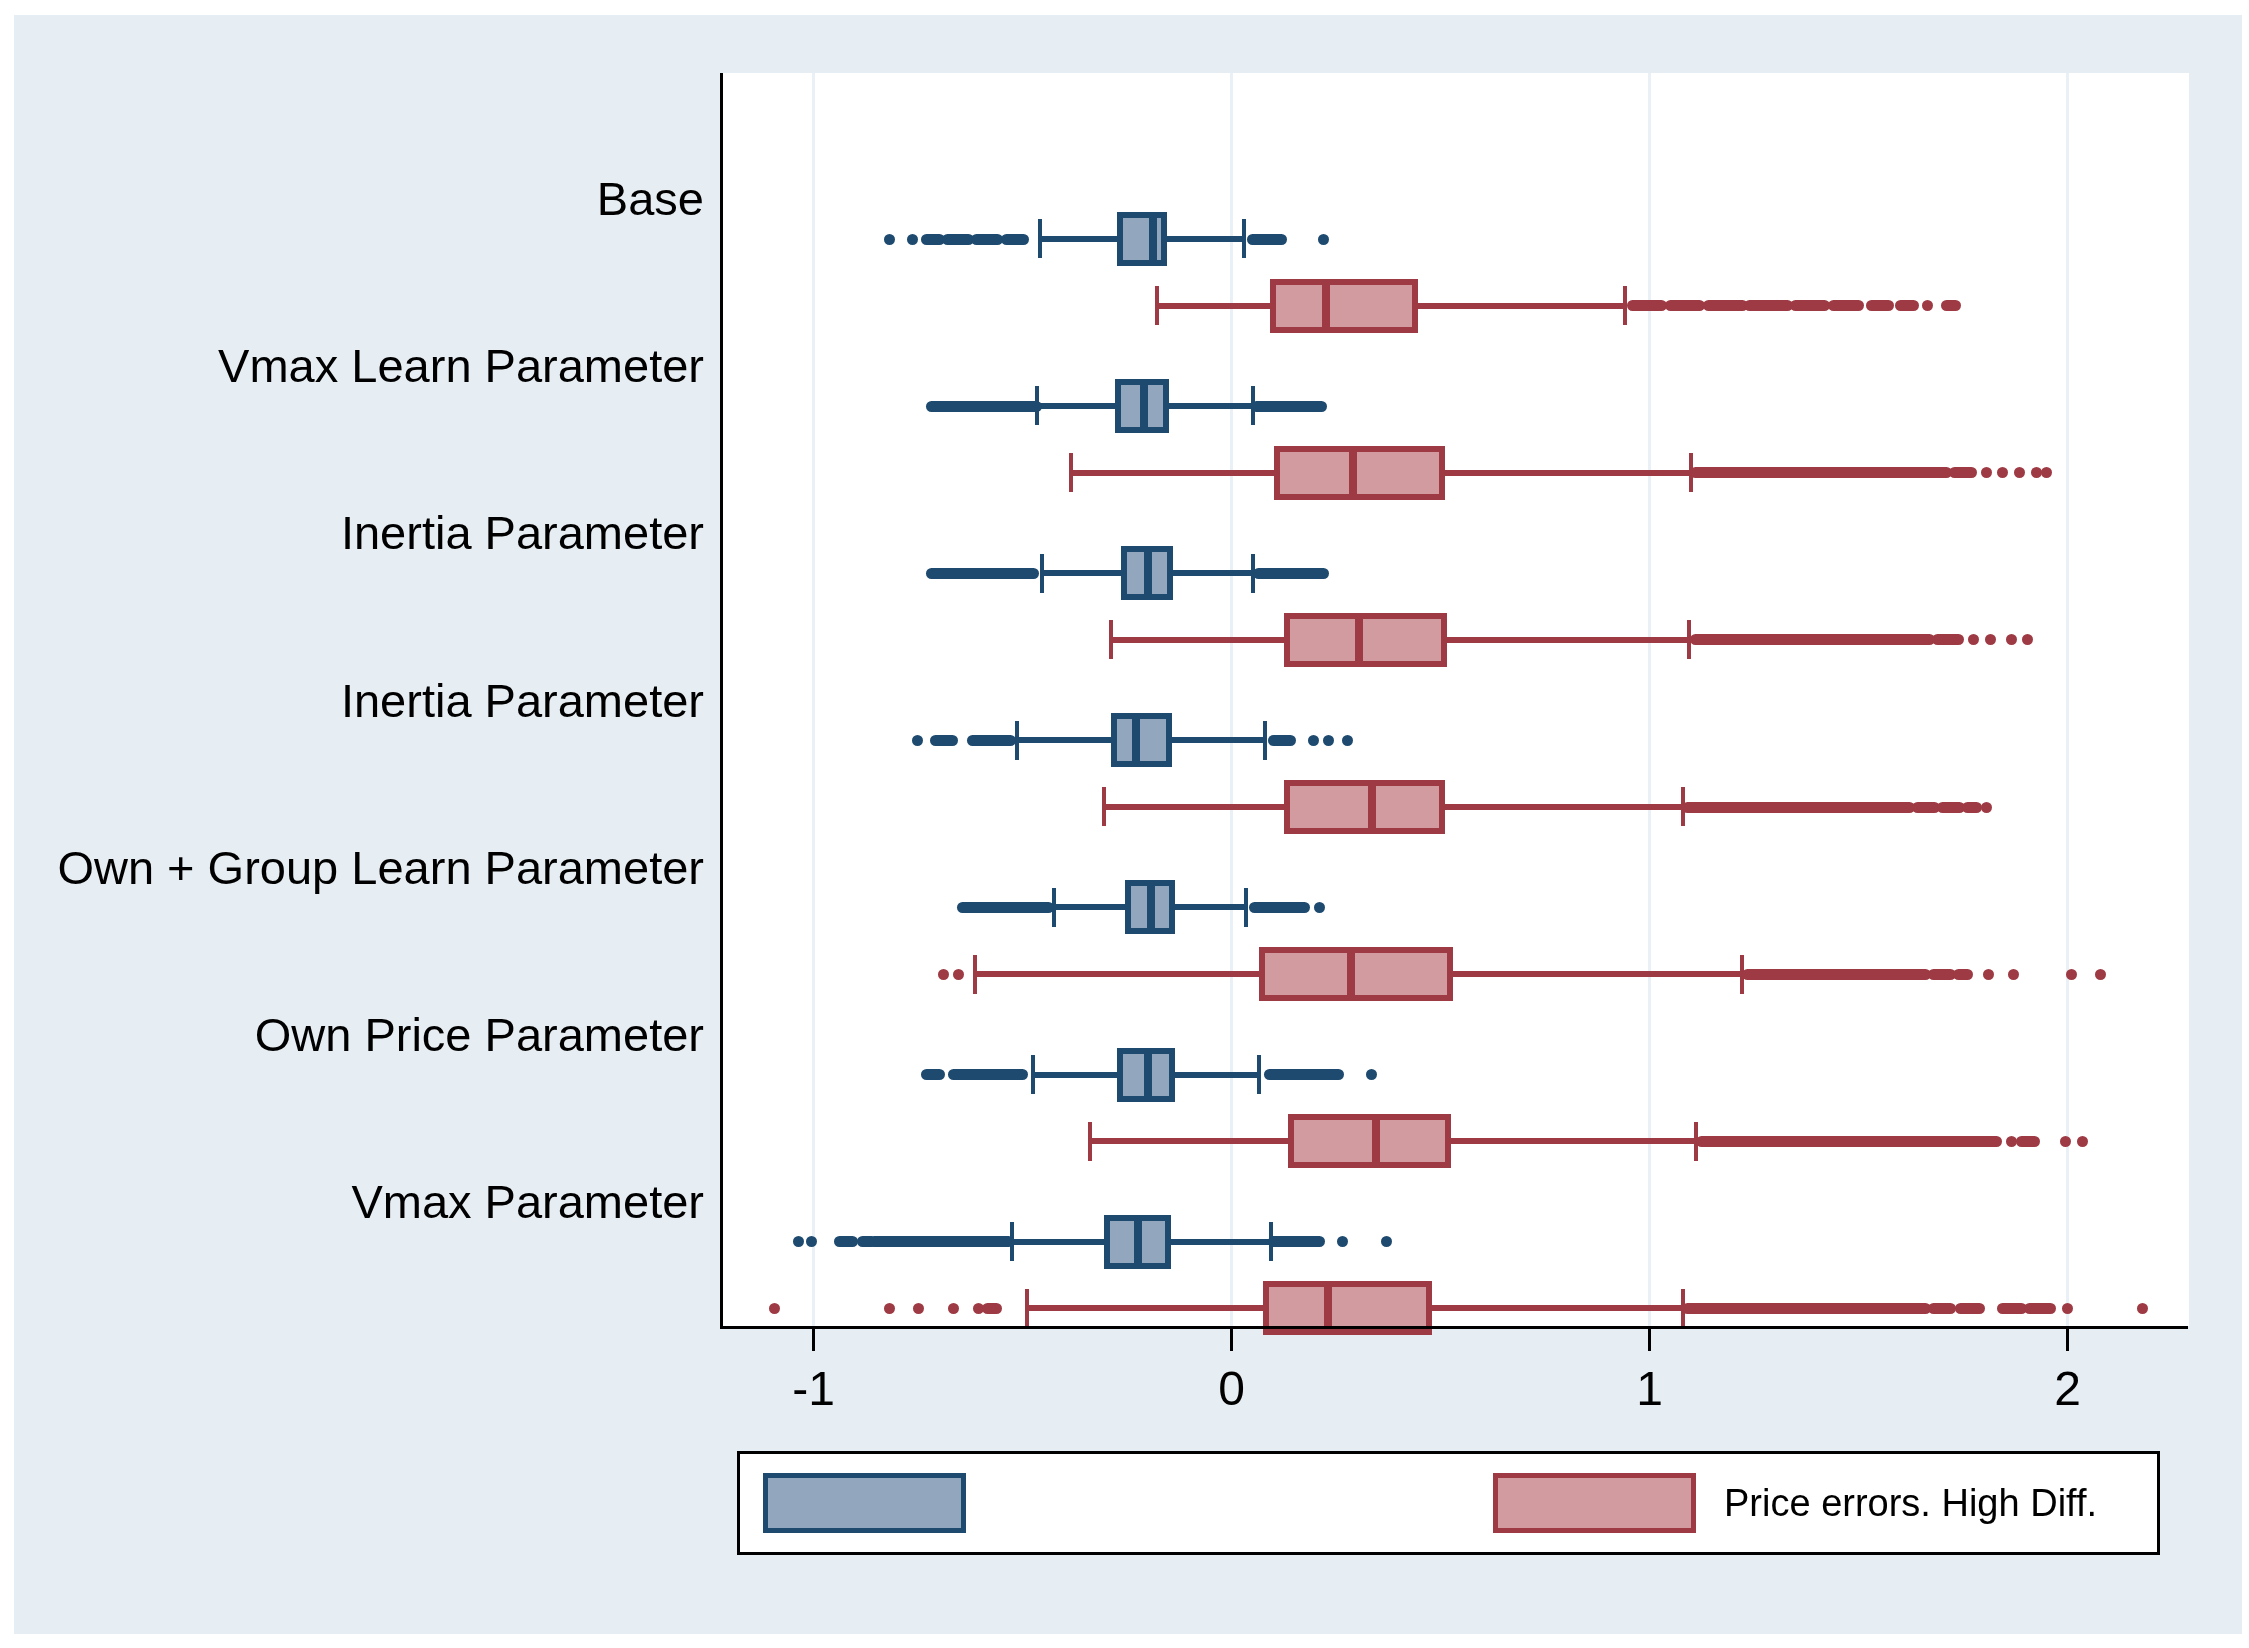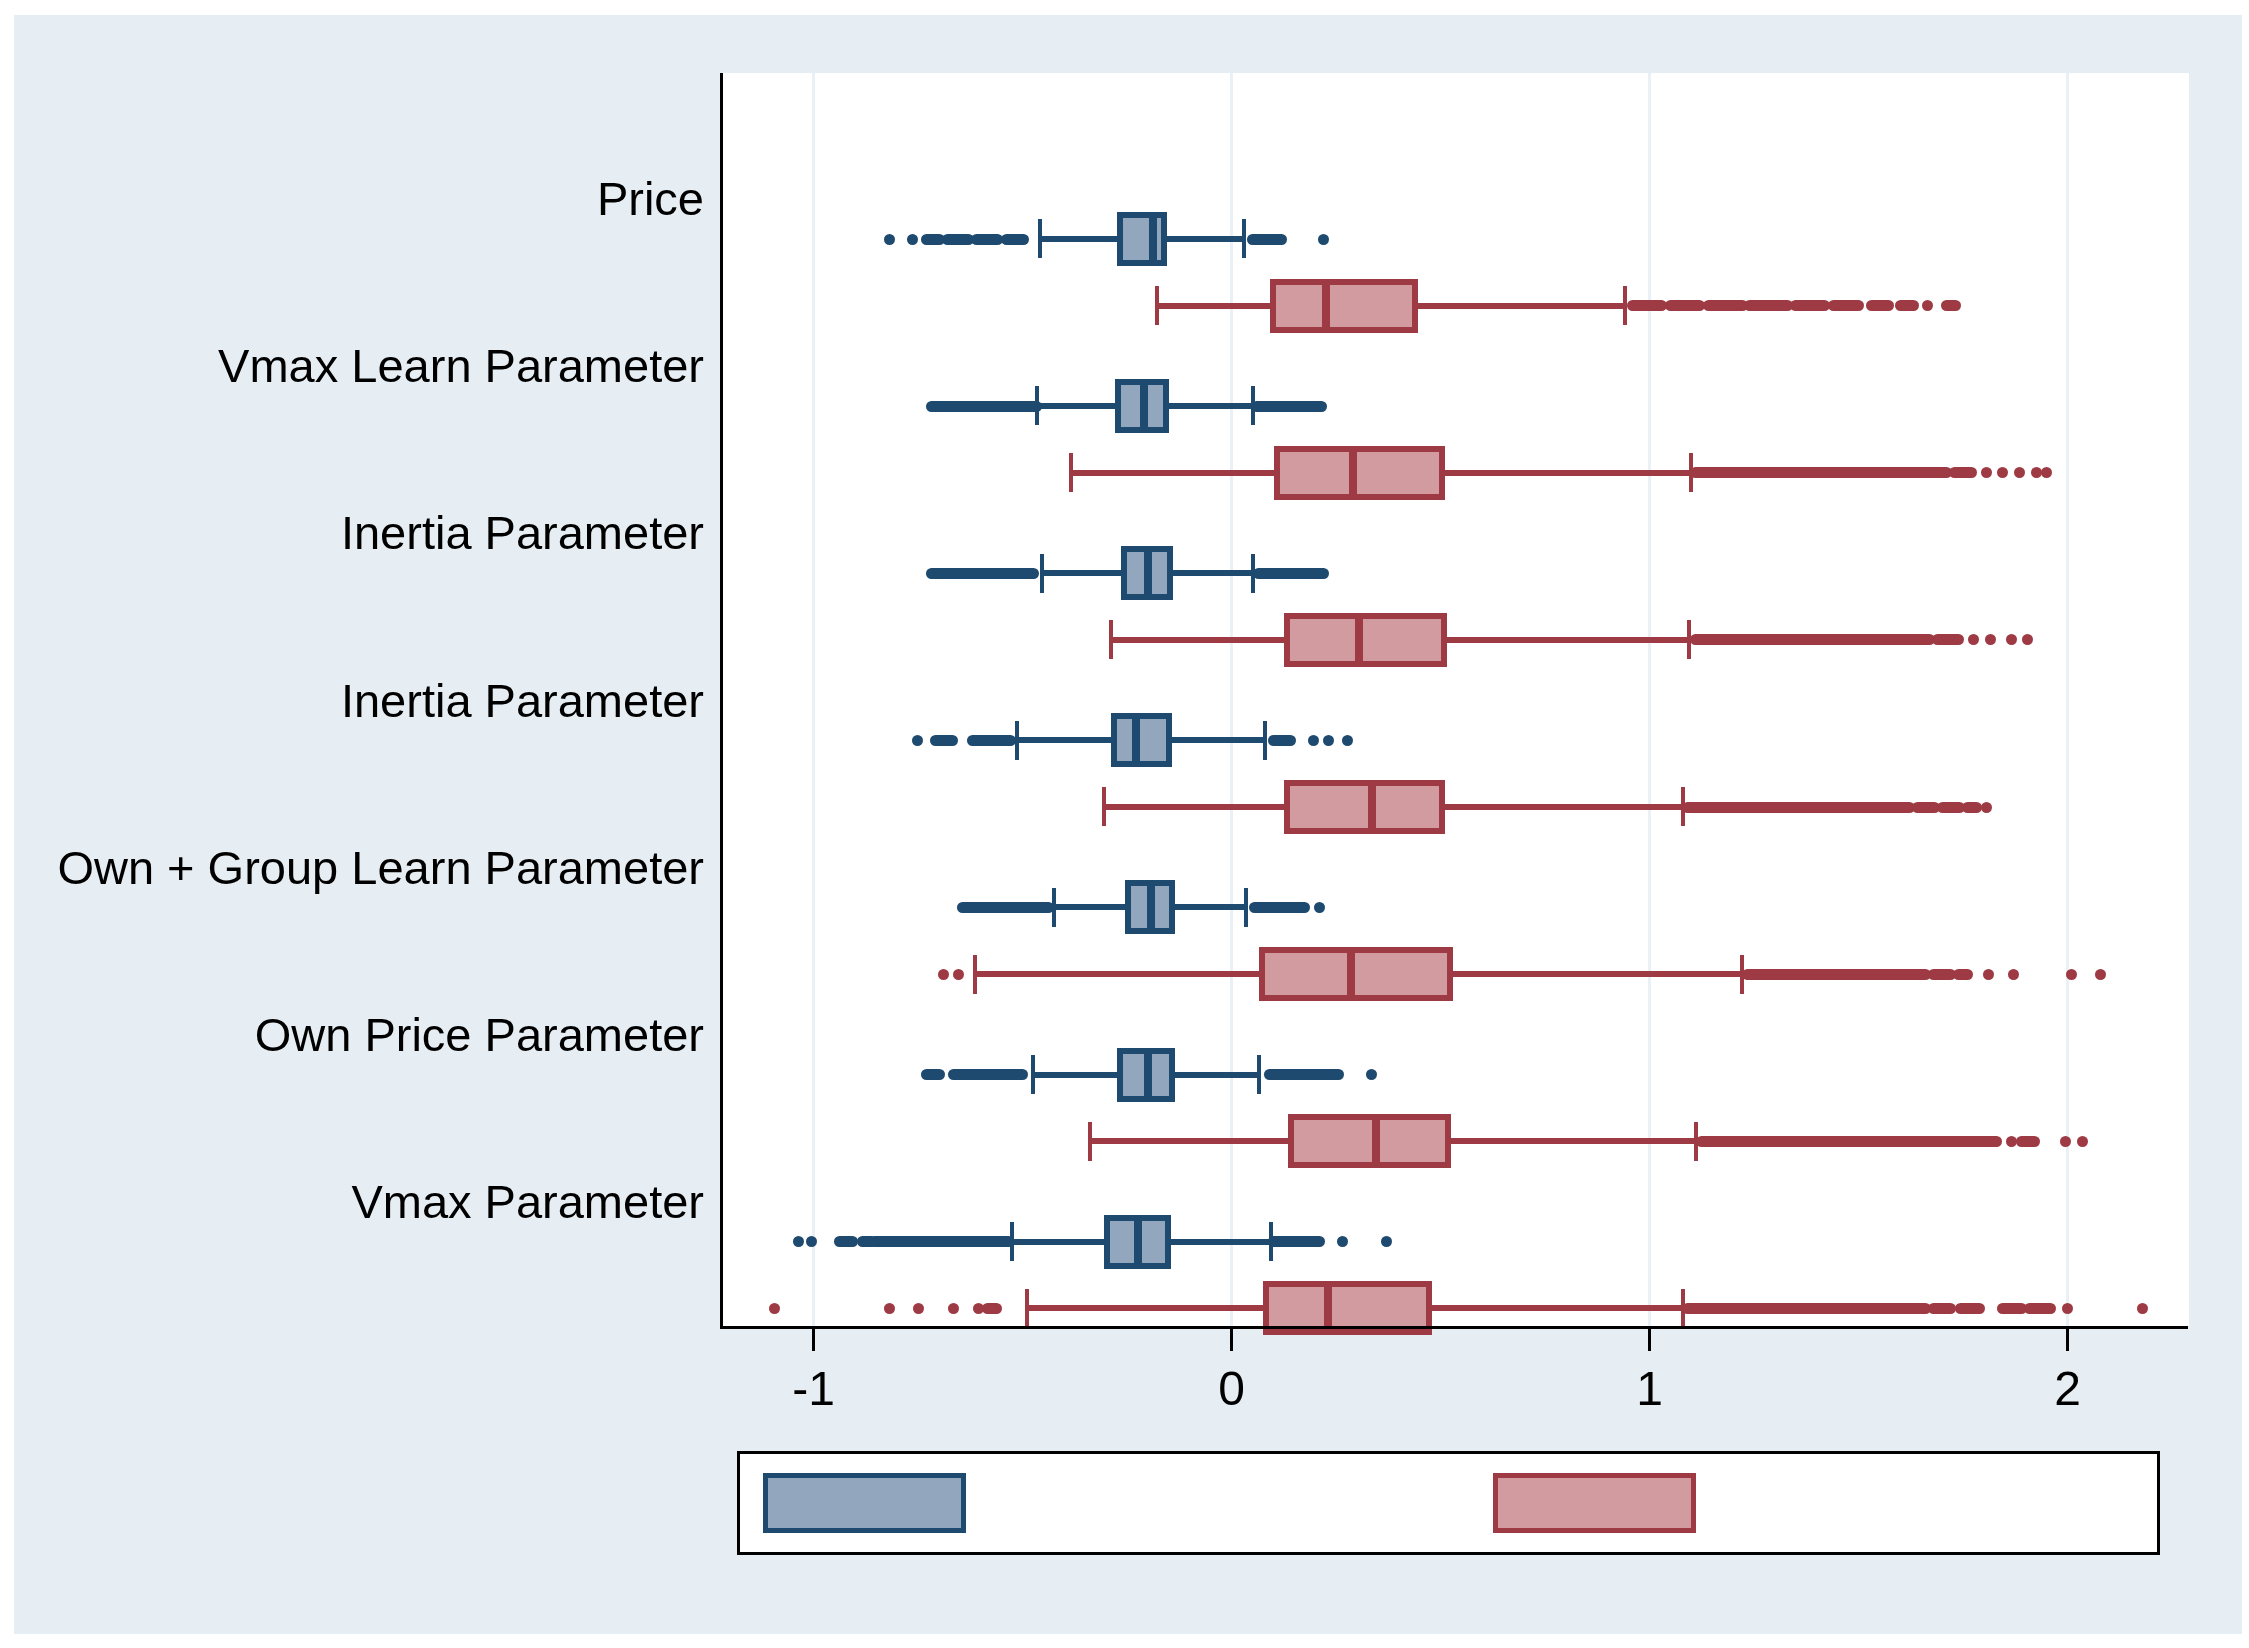--- a/index.html
+++ b/index.html
@@ -213,27 +213,28 @@
       <div class="tick" style="left: 812px; position: absolute;"></div>
       <div class="tick-label" style="left: 745px;">-1</div>
       <div class="tick" style="left: 1230px; position: absolute;"></div>
       <div class="tick-label" style="left: 1163px;">0</div>
       <div class="tick" style="left: 1648px; position: absolute;"></div>
       <div class="tick-label" style="left: 1581px;">1</div>
       <div class="tick" style="left: 2066px; position: absolute;"></div>
       <div class="tick-label" style="left: 1999px;">2</div>
     </div>
   <div id="ylabels">
-      <div class="cat-label" style="top: 165px;">Price</div>
+      <div class="cat-label" style="top: 165px;">Base</div>
       <div class="cat-label" style="top: 332px;">Vmax Learn Parameter</div>
       <div class="cat-label" style="top: 499px;">Inertia Parameter</div>
       <div class="cat-label" style="top: 667px;">Inertia Parameter</div>
       <div class="cat-label" style="top: 834px;">Own + Group Learn Parameter</div>
       <div class="cat-label" style="top: 1001px;">Own Price Parameter</div>
       <div class="cat-label" style="top: 1168px;">Vmax Parameter</div>
     </div>
 
   <div class="legend">
     <span class="lg-swatch" id="sw0" style="left: 23px; background: rgb(146, 167, 189); border-color: rgb(29, 74, 110);"></span>
     <span class="lg-swatch" id="sw1" style="left: 753px; background: rgb(209, 155, 160); border-color: rgb(158, 58, 67);"></span>
+    <span class="lg-label" style="left:984px">Price errors. High Diff.</span>
   </div>
 </div>
 
 
 </body></html>

